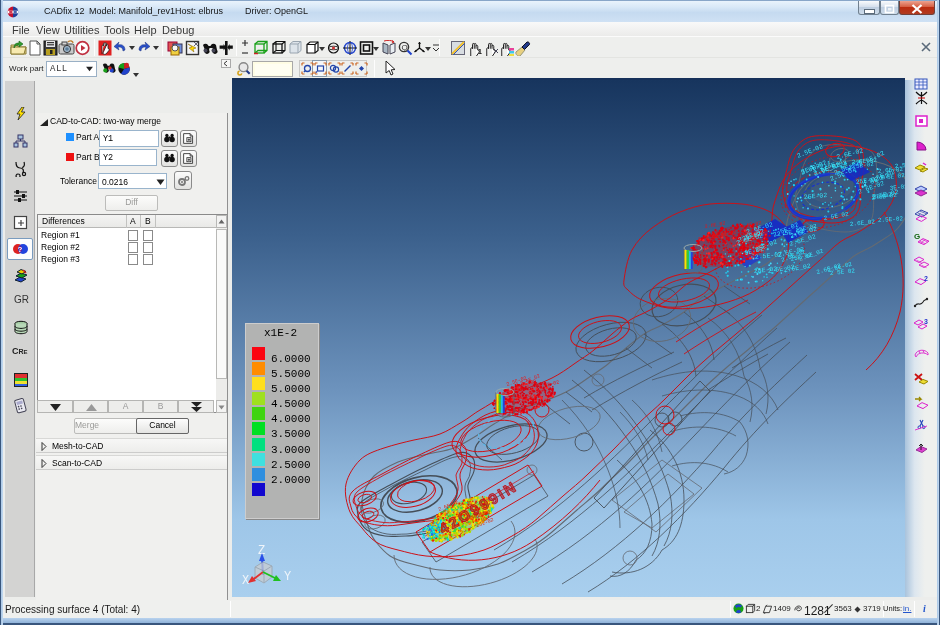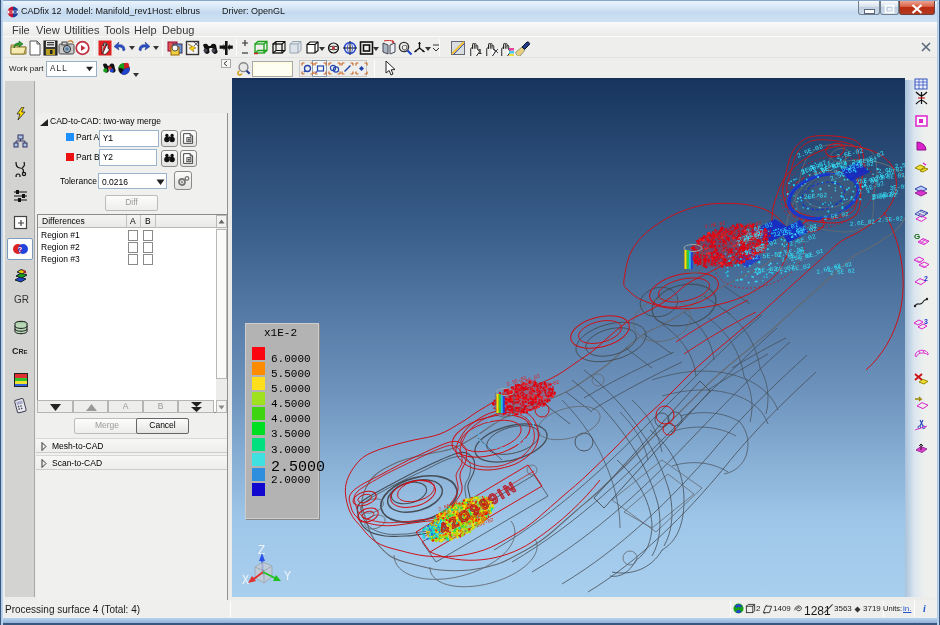--- a/index.html
+++ b/index.html
@@ -2,21 +2,21 @@
 <html><head>
 <meta charset="utf-8">
 <style>
 * { margin:0; padding:0; box-sizing:border-box; }
 html,body { width:940px; height:625px; overflow:hidden; font-family:"Liberation Sans", sans-serif; background:#fff;}
 #win { width:940px; height:625px; position:relative; background:#ecedeb; }
 .abs { position:absolute; }
 #titlebar { position:absolute; left:0; top:0; width:940px; height:22px;
   background:linear-gradient(#e9f3fc 0%, #d8e8f7 30%, #c5daf0 55%, #cfe1f4 100%);
   border-top:1px solid #88a6c8; }
-.tspan { position:absolute; top:5px; font-size:9px; color:#151515; white-space:pre; }
+.tspan { position:absolute; top:5px; font-size:9px; color:#151515; white-space:pre;margin-left:23px; }
 #menubar { position:absolute; left:3px; top:22px; width:934px; height:14px; background:linear-gradient(#f9f9f9,#ebebea); font-size:11px; color:#3a3a3a; }
 #menubar span { position:absolute; top:0px; }
 #toolbar1 { position:absolute; left:3px; top:36px; width:934px; height:22px; background:#eeefed; border-top:1px solid #fbfbfb; border-bottom:1px solid #e3e4e1;}
 #toolbar2 { position:absolute; left:3px; top:58px; width:934px; height:22px; background:#eeefed; font-size:8px; }
 .tsep { position:absolute; top:2px; width:1px; height:17px; background:#c6c7c4; border-right:1px solid #fdfdfd;}
 .ticon { position:absolute; top:3px; }
 #iconstrip { position:absolute; left:5px; top:81px; width:30px; height:516px; background:#d3d3d2; border-right:1px solid #a8a8a8; }
 #panel { position:absolute; left:36px; top:81px; width:192px; height:516px; background:#f0f0ee; border-right:1px solid #909090; font-size:8.5px; color:#000;
   background-image:radial-gradient(circle at 1px 1px, #e2e2e0 12%, transparent 13%); background-size:4px 4px;margin-top:32px;}
 #viewport { position:absolute; left:232px; top:80px; width:673px; height:517px; background:linear-gradient(#17355e 0%, #3b608c 30%, #6d93bd 60%, #9ec6e8 85%, #a9cfee 100%); }
@@ -451,21 +451,21 @@
     <div class="navbtn" style="left:72px;top:287px;width:35px;text-align:center;color:#999"><span style="position:relative;top:0px">A</span></div>
     <div class="navbtn" style="left:107px;top:287px;width:35px;text-align:center;color:#999"><span style="position:relative;top:0px">B</span></div>
     <div class="navbtn" style="left:142px;top:287px;width:36px"><svg width="13" height="11" viewBox="0 0 13 11" style="margin-left:11px;margin-top:1px">
           <path d="M1 0 h11 l-5.5 5 Z M1 5 h11 l-5.5 5 Z" fill="#222"></path>
         </svg></div>
     <div class="abs" style="left:180px;top:287px;width:11px;height:13px;background:#f3f3f2;border:1px solid #b8b8b6"></div>
     <svg class="abs" style="left:182px;top:292px" width="7" height="5" viewBox="0 0 7 5">
         <path d="M0.5 0.5 H6.5 L3.5 4.5 Z" fill="#888"></path>
       </svg>
 
-    <div class="abs" style="left:38px;top:305px;width:66px;height:16px;background:linear-gradient(#fcfcfb,#eeeeec);border:1px solid #bcbcba;border-radius:2px;text-align:center;color:#9a9a98"><span style="position:relative;top:1px">Merge</span></div>
+    <div class="abs" style="left:38px;top:305px;width:66px;height:16px;background:linear-gradient(#fcfcfb,#eeeeec);border:1px solid #bcbcba;border-radius:2px;text-align:left;color:#9a9a98"><span style="position:relative;top:1px">Merge</span></div>
     <div class="abs" style="left:100px;top:305px;width:53px;height:16px;background:linear-gradient(#fdfdfd,#e4e4e2);border:1px solid #666;border-radius:2px;text-align:center;color:#000"><span style="position:relative;top:1px">Cancel</span></div>
 
     <div class="hdr" style="top:325px"></div>
     <svg class="abs" style="left:5px;top:329px" width="6" height="9" viewBox="0 0 6 9">
         <path d="M1 0.5 L5 4.5 L1 8.5 Z" fill="none" stroke="#333"></path>
       </svg>
     <span class="abs" style="left:16px;top:328px">Mesh-to-CAD</span>
     <div class="hdr" style="top:342px"></div>
     <svg class="abs" style="left:5px;top:346px" width="6" height="9" viewBox="0 0 6 9">
         <path d="M1 0.5 L5 4.5 L1 8.5 Z" fill="none" stroke="#333"></path>
@@ -2683,21 +2683,21 @@
       <div style="position:absolute;left:20px;top:373px;width:13px;height:13px;background:#3fe0df"></div>
       <div style="position:absolute;left:20px;top:388px;width:13px;height:13px;background:#2f8fdf"></div>
       <div style="position:absolute;left:20px;top:403px;width:13px;height:13px;background:#1207cf"></div>
     <div style="position:absolute;left:39px;top:273px;font-size:11px;font-family:'Liberation Mono',monospace;color:#000">6.0000</div>
       <div style="position:absolute;left:39px;top:288px;font-size:11px;font-family:'Liberation Mono',monospace;color:#000">5.5000</div>
       <div style="position:absolute;left:39px;top:303px;font-size:11px;font-family:'Liberation Mono',monospace;color:#000">5.0000</div>
       <div style="position:absolute;left:39px;top:318px;font-size:11px;font-family:'Liberation Mono',monospace;color:#000">4.5000</div>
       <div style="position:absolute;left:39px;top:333px;font-size:11px;font-family:'Liberation Mono',monospace;color:#000">4.0000</div>
       <div style="position:absolute;left:39px;top:348px;font-size:11px;font-family:'Liberation Mono',monospace;color:#000">3.5000</div>
       <div style="position:absolute;left:39px;top:364px;font-size:11px;font-family:'Liberation Mono',monospace;color:#000">3.0000</div>
-      <div style="position:absolute;left:39px;top:379px;font-size:15px;font-family:'Liberation Mono',monospace;color:#000">2.5000</div>
+      <div style="position:absolute;left:39px;top:379px;font-size:11px;font-family:'Liberation Mono',monospace;color:#000">2.5000</div>
       <div style="position:absolute;left:39px;top:394px;font-size:11px;font-family:'Liberation Mono',monospace;color:#000">2.0000</div>
   </div>
   <div id="righttb">
       <svg style="position:absolute;left:8px;top:-4px" width="17" height="17" viewBox="0 0 17 17">
         <rect x="2" y="3" width="12" height="10" fill="#eef" stroke="#3355bb"></rect>
         <path d="M2 6 h12 M2 9 h12 M6 3 v10 M10 3 v10" stroke="#3355bb" stroke-width="0.8" fill="none"></path>
       </svg>
       <svg style="position:absolute;left:8px;top:10px" width="17" height="17" viewBox="0 0 17 17">
         <path d="M3 2 C8 7 9 7 14 2 M3 14 C8 9 9 9 14 14 M8.5 2 v12" stroke="#111" stroke-width="1.2" fill="none"></path>
         <path d="M5 8 h7" stroke="#c00" stroke-width="1"></path>

